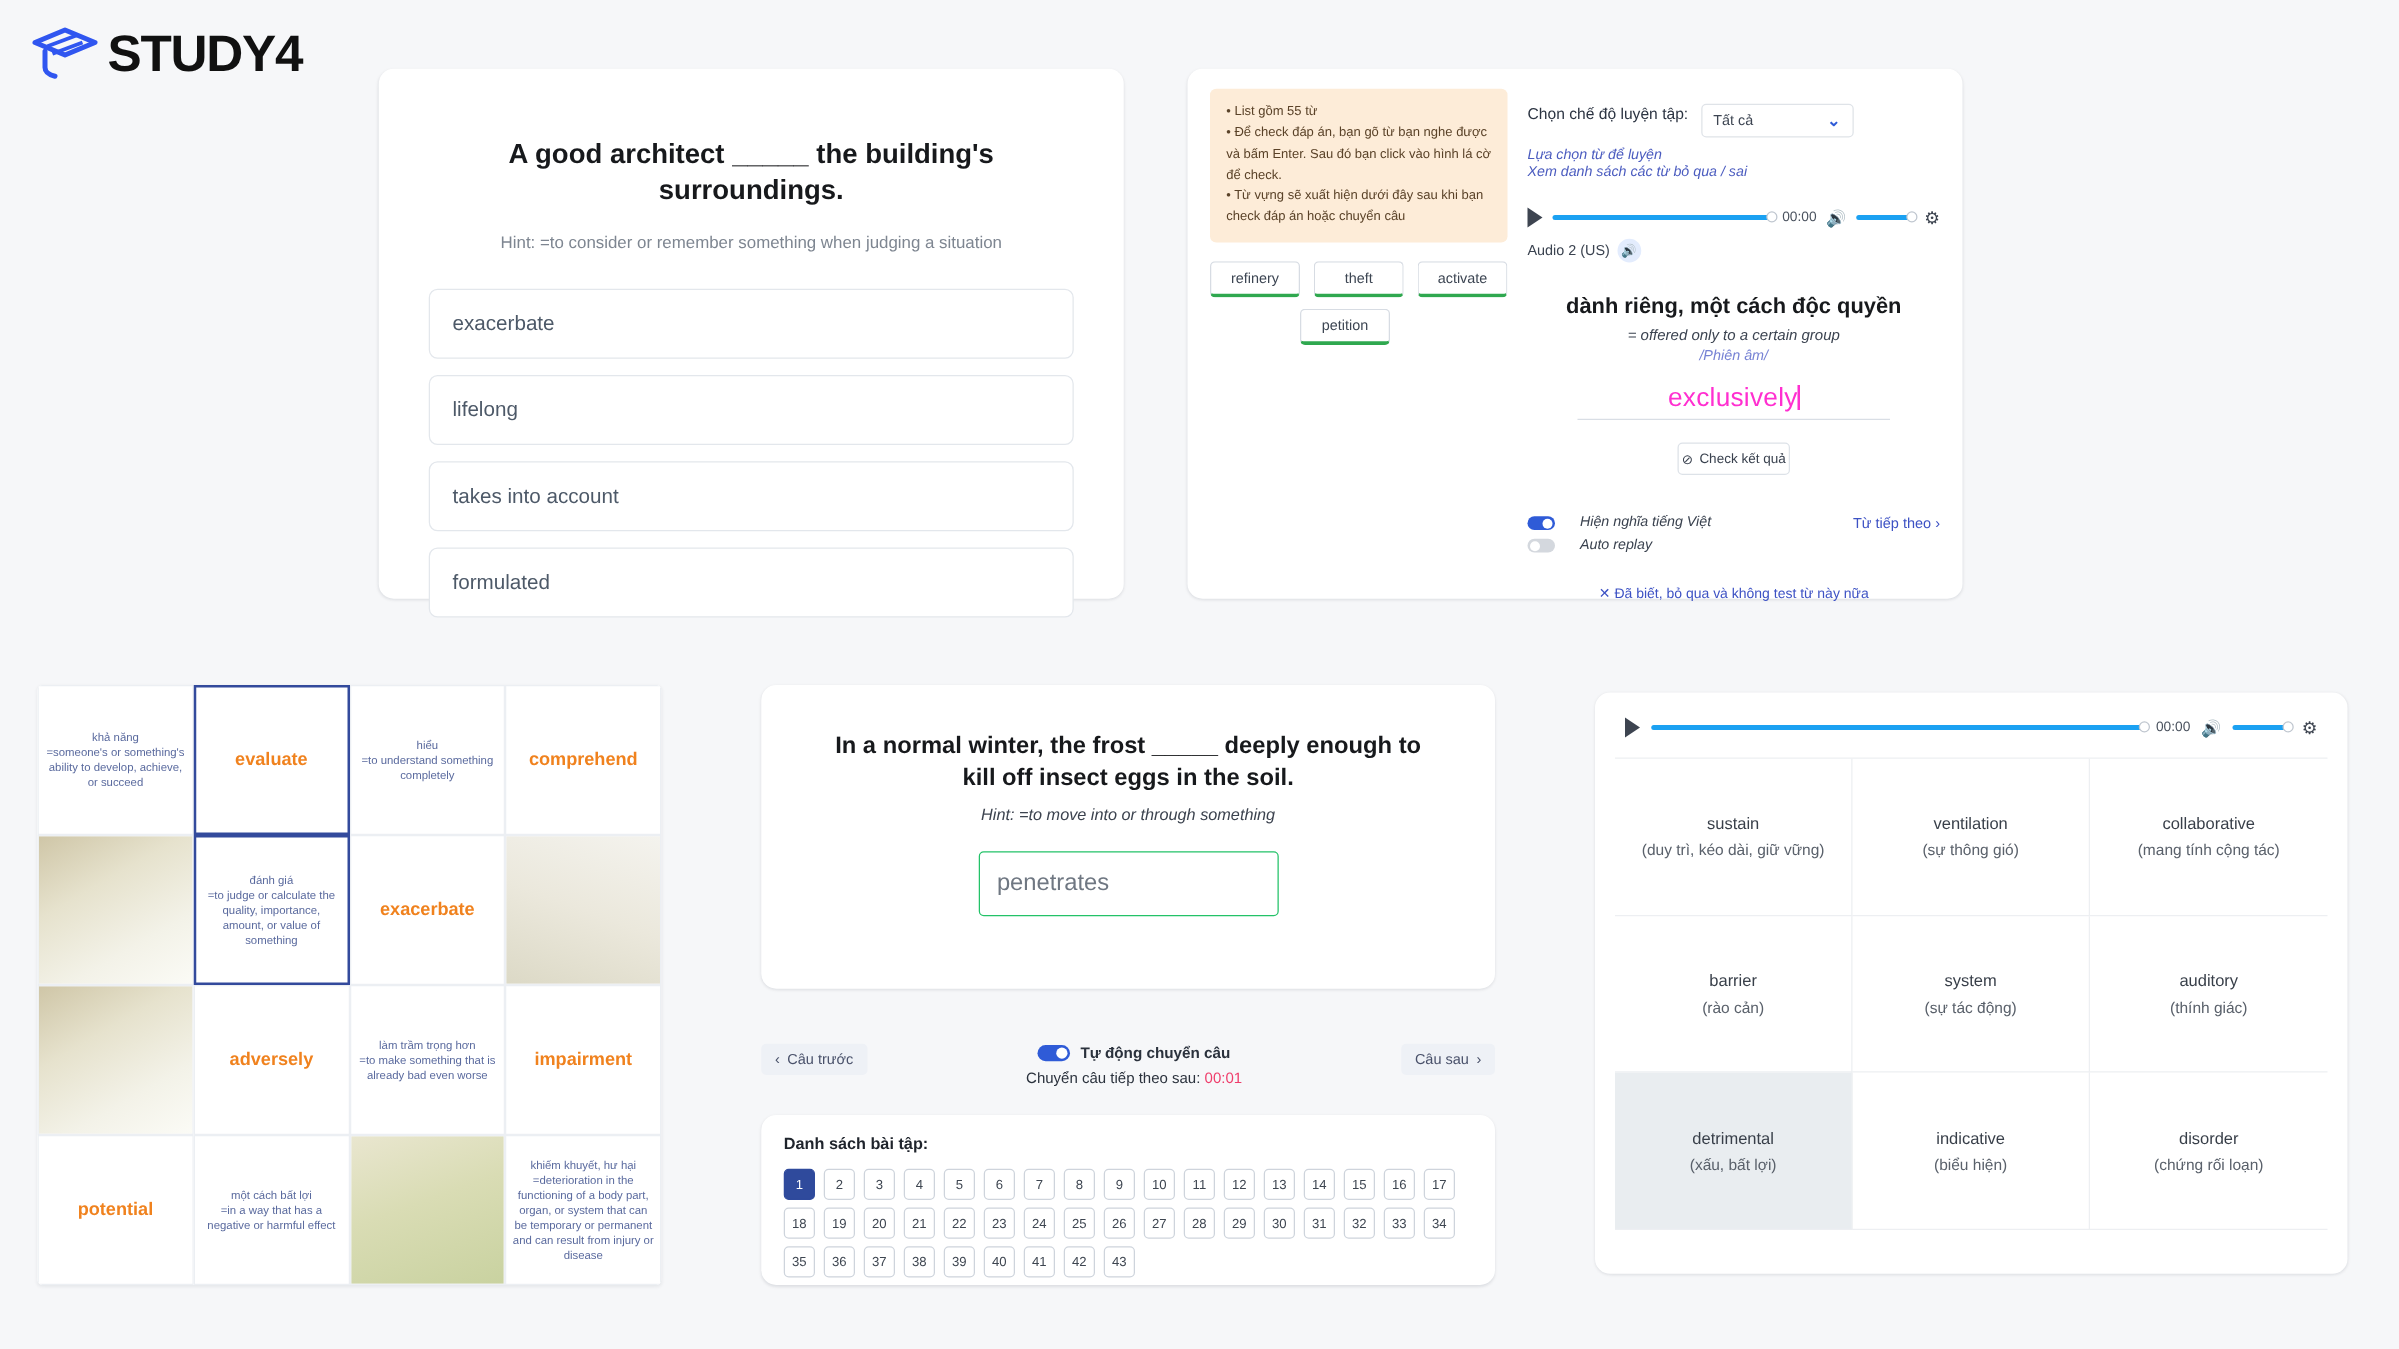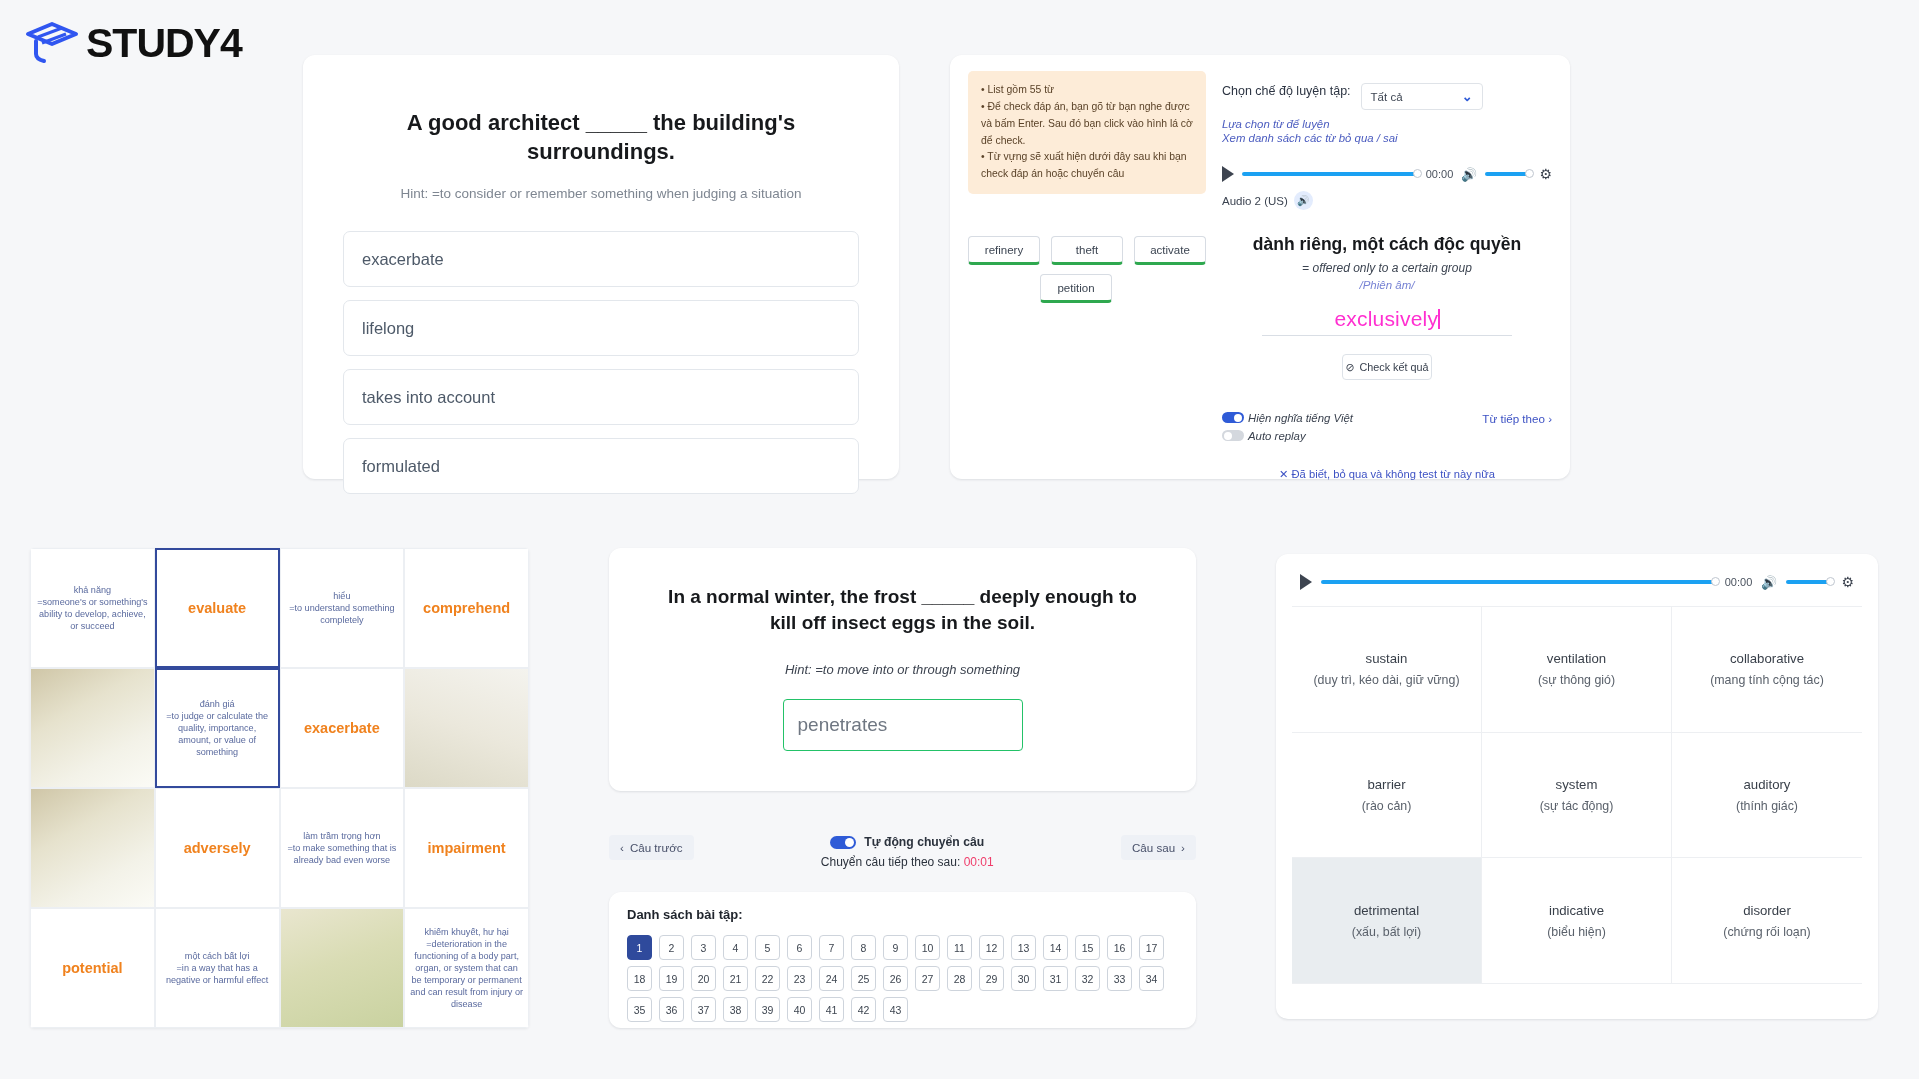--- a/index.html
+++ b/index.html
@@ -26,21 +26,21 @@
   .opt-list { margin-top: 30px; display: flex; flex-direction: column; gap: 13px; }
   .opt { height: 56px; border: 1px solid #e3e7ec; border-radius: 7px; display: flex; align-items: center; padding: 0 18px;
          font-size: 16.5px; color: #4d5968; background: #fff; cursor: pointer; }
 
   
   .listen-card { position: absolute; left: 950px; top: 55px; width: 620px; height: 424px; padding: 16px 18px; }
   .listen-grid { display: flex; gap: 16px; height: 100%; }
   .listen-left { width: 238px; }
   .listen-right { flex: 1; position: relative; }
   .info-box { background: #fdecd8; border-radius: 5px; padding: 11px 13px; font-size: 10.4px; color: #5a4228; line-height: 1.62; }
-  .chips { margin-top: 42px; display: flex; flex-wrap: wrap; gap: 9px 11px; justify-content: flex-start; }
+  .chips { margin-top: 15px; display: flex; flex-wrap: wrap; gap: 9px 11px; justify-content: flex-start; }
   .chip { border: 1px solid #d7dce3; border-bottom: 3px solid #2fa84f; border-radius: 4px; background: #fff;
           font-size: 11.5px; color: #3c4552; padding: 7px 14px 6px; cursor: pointer; min-width: 72px; text-align: center; }
   .chip.row2 { margin-left: 72px; }
 
   .mode-row { display: flex; align-items: center; gap: 10px; font-size: 12.5px; color: #2c3442; }
   .mode-select { display: flex; align-items: center; justify-content: space-between; width: 122px; height: 27px;
                  border: 1px solid #dfe3e8; border-radius: 4px; background: #fff; padding: 0 9px; font-size: 11.5px; color: #3d4552; cursor: pointer; margin-top: 12px; }
   .chev { color: #2f5bd7; font-size: 13px; font-weight: 700; }
   .link-sm { font-size: 11.4px; color: #4a5bbf; font-style: italic; margin-top: 8px; cursor: pointer; }
 
@@ -61,21 +61,21 @@
   .vi-mean { text-align: center; font-size: 17.5px; font-weight: 700; color: #17191c; margin-top: 24px; }
   .en-mean { text-align: center; font-size: 12px; font-style: italic; color: #3b4350; margin-top: 6px; }
   .phon { text-align: center; font-size: 11.5px; font-style: italic; color: #7682d4; margin-top: 4px; }
   .answer-wrap { margin: 16px auto 0; width: 250px; border-bottom: 1.5px solid #d9dee5; text-align: center; padding-bottom: 4px; }
   .answer-text { font-size: 21px; color: #ff2fd0; letter-spacing: .2px; }
   .caret { display: inline-block; width: 1.5px; height: 20px; background: #ff2fd0; vertical-align: -3px; }
   .check-btn { margin: 18px auto 0; display: flex; align-items: center; justify-content: center; gap: 5px; width: 90px; height: 26px;
                border: 1px solid #dde2e8; border-radius: 4px; background: #fff; font-size: 10.8px; color: #39414e; cursor: pointer; }
 
   .toggles { margin-top: 32px; display: flex; justify-content: space-between; align-items: flex-start; }
-  .tg-row { display: flex; align-items: flex-start; gap: 4px; margin-bottom: 6px; }
+  .tg-row { display: flex; align-items: flex-end; gap: 20px; margin-bottom: 6px; }
   .tg { width: 22px; height: 11px; border-radius: 6px; position: relative; flex: none; }
   .tg.on { background: #2f5bd7; }
   .tg.off { background: #d4d8de; }
   .tg i { position: absolute; top: 1.5px; width: 8px; height: 8px; border-radius: 50%; background: #fff; }
   .tg.on i { right: 2px; }
   .tg.off i { left: 2px; }
   .tg-label { font-size: 11.4px; font-style: italic; color: #39414e; }
   .next-word { font-size: 11.6px; color: #3d52c4; cursor: pointer; white-space: nowrap; }
   .skip-row { text-align: center; margin-top: 20px; font-size: 11.2px; color: #3d52c4; cursor: pointer; }
 
@@ -88,21 +88,21 @@
   .cell.word { color: #f0821e; font-weight: 700; font-size: 14.5px; }
   .cell.def { color: #5a6a9e; font-size: 9.1px; line-height: 1.32; }
   .cell.sel { border: 2px solid #334a9c; }
   .cell.img { background: linear-gradient(150deg,#cfc6a7 0%,#e6e2cd 35%,#f3f2e8 70%,#fbfbf6 100%); }
   .cell.img2 { background: linear-gradient(200deg,#f4f3ee 0%,#ebe8dc 50%,#dcd9c6 100%); }
   .cell.img3 { background: linear-gradient(160deg,#e9e6cf 0%,#d9dcb4 45%,#c9d2a0 100%); }
 
   
   .ex-card { position: absolute; left: 609px; top: 548px; width: 587px; height: 243px; padding: 36px 44px; }
   .ex-q { text-align: center; font-size: 19px; font-weight: 700; color: #17191c; line-height: 1.38; }
-  .ex-hint { text-align: center; font-size: 13px; font-style: italic; color: #3c434f; margin-top: 26px; }
+  .ex-hint { text-align: center; font-size: 13px; font-style: italic; color: #3c434f; margin-top: 8px; }
   .ex-input { margin: 22px auto 0; width: 240px; height: 52px; border: 1.5px solid #23c268; border-radius: 4px;
               display: flex; align-items: center; padding: 0 14px; font-size: 19px; color: #6f7782; background: #fff; cursor: text; }
 
   .nav-row { position: absolute; left: 609px; top: 835px; width: 587px; display: flex; align-items: flex-start; justify-content: space-between; }
   .nav-btn { display: flex; align-items: center; gap: 6px; background: #eef1f6; border-radius: 4px; padding: 6px 11px;
              font-size: 11.6px; color: #49516a; cursor: pointer; }
   .auto-wrap { text-align: center; }
   .auto-top { display: flex; align-items: center; justify-content: center; gap: 8px; }
   .tg-lg { width: 26px; height: 13px; border-radius: 7px; background: #2f5bd7; position: relative; }
   .tg-lg i { position: absolute; right: 2px; top: 2px; width: 9px; height: 9px; border-radius: 50%; background: #fff; }

